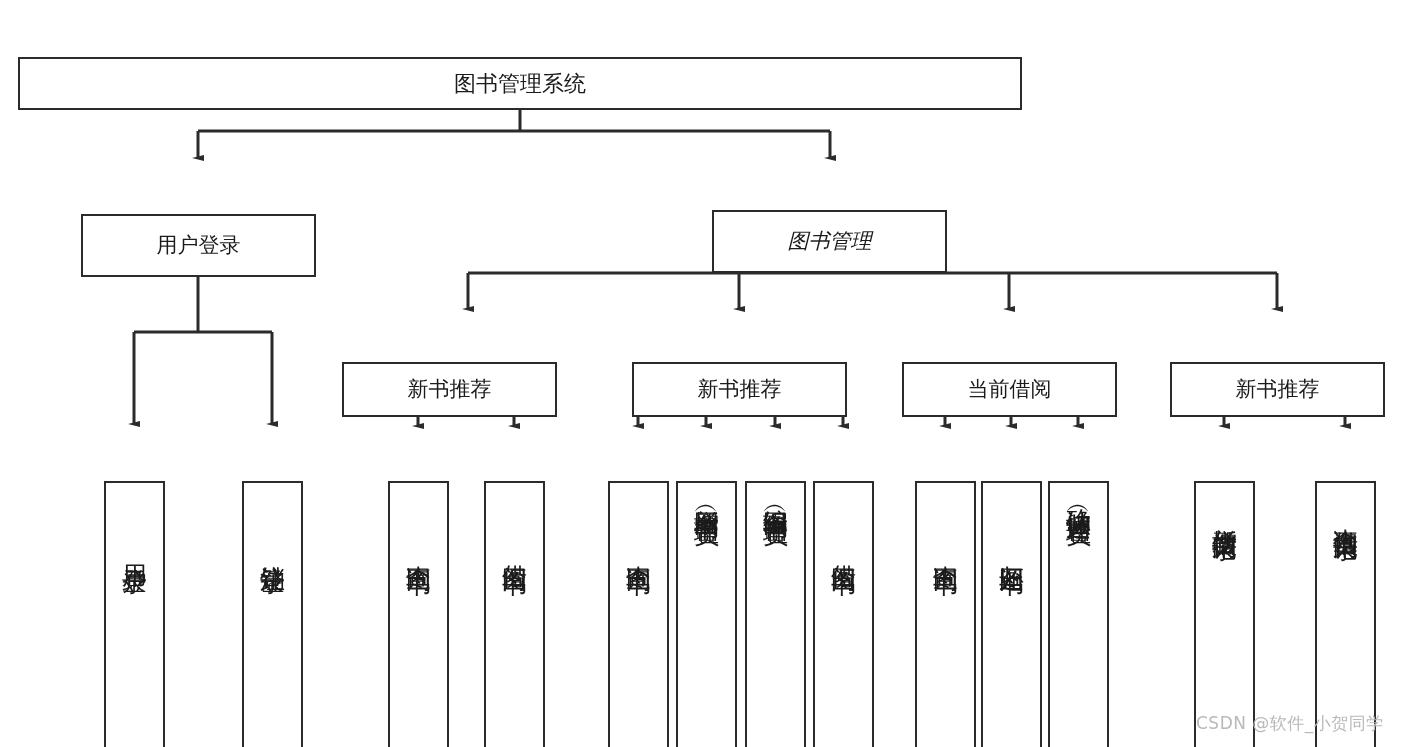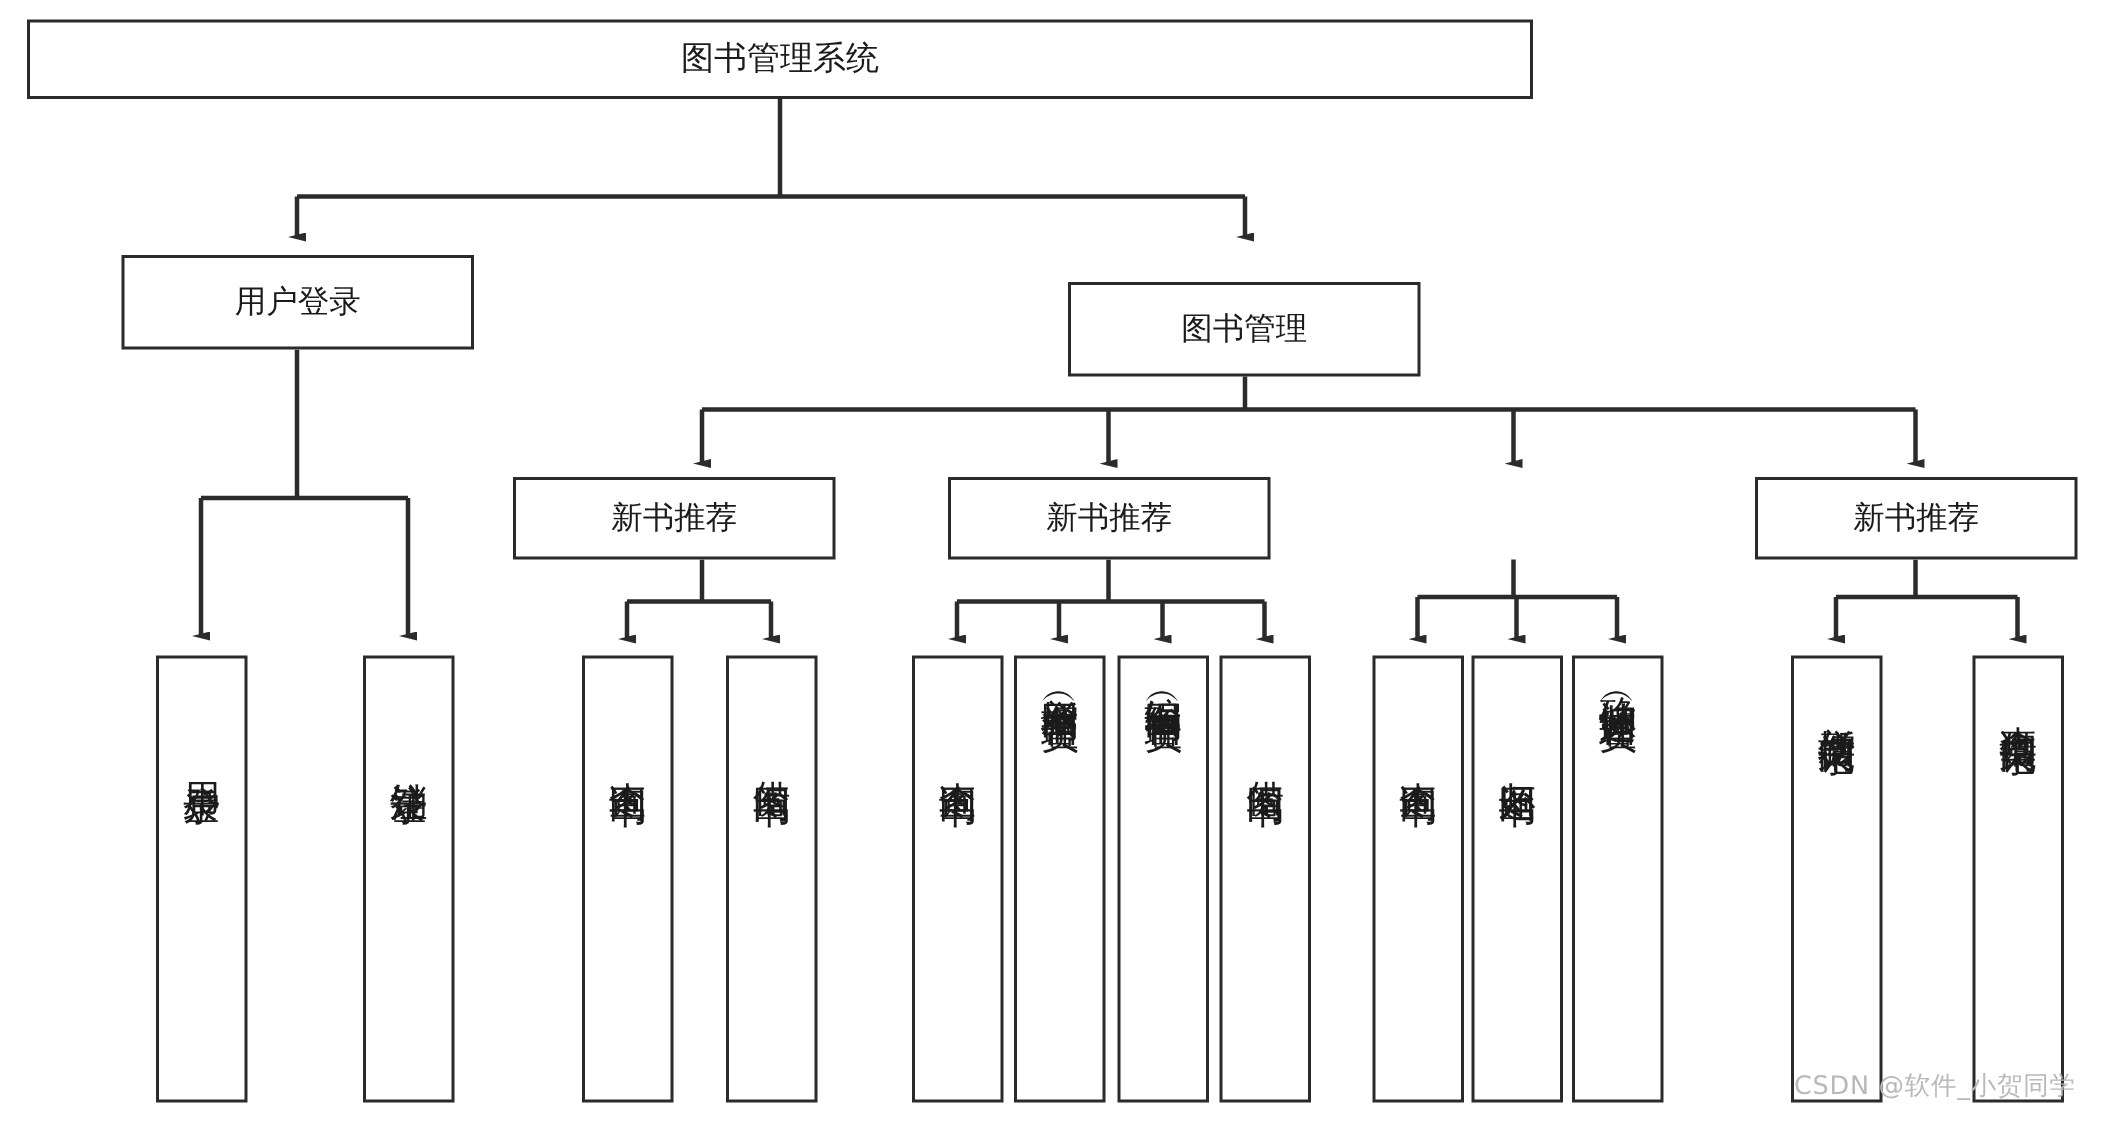--- a/index.html
+++ b/index.html
@@ -27,20 +27,21 @@
   }
   .node {
     position: absolute;
     box-sizing: border-box;
     background: #ffffff;
     border: 2px solid #2b2b2b;
     display: flex;
     align-items: center;
     justify-content: center;
     z-index: 2;
+    margin-top: 44px;
   }
   .node .label {
     color: #1b1b1b;
     line-height: 1.15;
     text-align: center;
     white-space: nowrap;
   }
   .node.h .label {
     font-size: 21px;
   }
@@ -129,30 +130,33 @@
     </g>
   </svg>
 
   <div class="node root h" style="left:18px; top:13px; width:1004px; height:53px;">
     <span class="label">图书管理系统</span>
   </div>
 
   <div class="node h" style="left:81px; top:170px; width:235px; height:63px;">
     <span class="label">用户登录</span>
   </div>
-  <div class="node h" style="left:712px; top:188px; width:235px; height:63px;">
+  <div class="node h" style="left:712px; top:166px; width:235px; height:63px;font-style:italic;">
     <span class="label">图书管理</span>
   </div>
 
   <div class="node h" style="left:342px; top:318px; width:215px; height:55px;">
     <span class="label">新书推荐</span>
   </div>
   <div class="node h" style="left:632px; top:318px; width:215px; height:55px;">
     <span class="label">新书推荐</span>
   </div>
+  <div class="node h" style="left:902px; top:318px; width:215px; height:55px;">
+    <span class="label">当前借阅</span>
+  </div>
   <div class="node h" style="left:1170px; top:318px; width:215px; height:55px;">
     <span class="label">新书推荐</span>
   </div>
 
   <div class="node v" style="left:104px; top:437px; width:61px; height:298px; padding-top:62px;">
     <span class="label">用户登录</span>
   </div>
   <div class="node v" style="left:242px; top:437px; width:61px; height:298px; padding-top:62px;">
     <span class="label">注销登录</span>
   </div>

